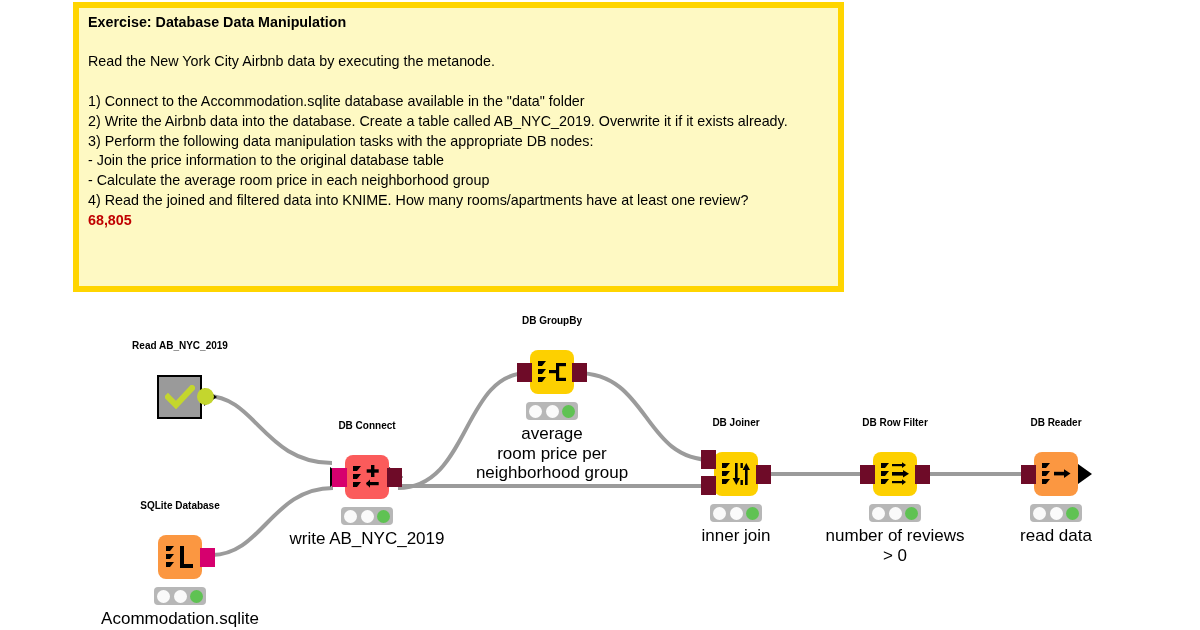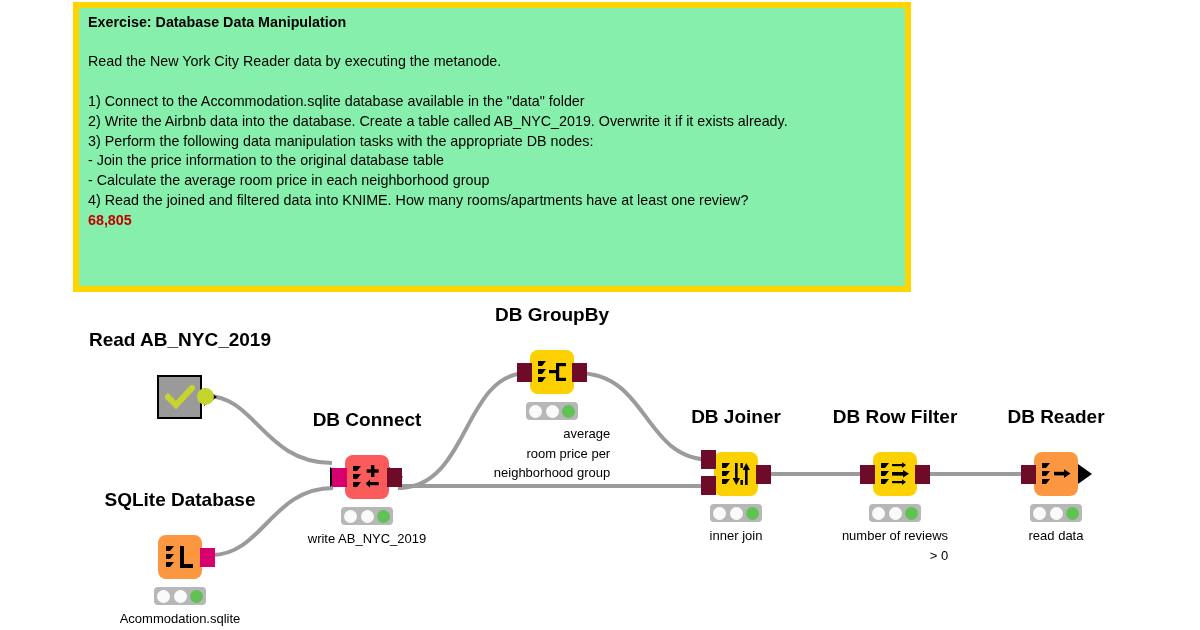--- a/index.html
+++ b/index.html
@@ -10,22 +10,22 @@
     width: 1200px; height: 630px;
     position: relative;
     overflow: hidden;
     font-family: "Liberation Sans", sans-serif;
   }
 
   
   #annotation {
     position: absolute;
     left: 73px; top: 2px;
-    width: 838px; height: 290px;
-    background: #86efac;
+    width: 771px; height: 290px;
+    background: #fef9c3;
     border: 6px solid #FFD500;
     box-sizing: border-box;
   }
   #annotation-inner {
     padding: 5px 8px 0 9px;
     font-size: 14.3px;
     color: #000000;
     line-height: 19.9px;
   }
   .ann-title {
@@ -55,21 +55,21 @@
   
   .node {
     position: absolute;
     width: 0; height: 0;
   }
   .node-title {
     position: absolute;
     left: 50%;
     transform: translateX(-50%);
     bottom: 46px;
-    font-size: 19px;
+    font-size: 10px;
     font-weight: bold;
     color: #000;
     white-space: nowrap;
     text-align: right;
   }
   .node-body {
     position: absolute;
     left: -22px; top: -22px;
     width: 44px; height: 44px;
     border-radius: 8px;
@@ -114,24 +114,24 @@
     background: #FAFAFA;
   }
   .status .lamp.green { background: #5FC253; }
 
   
   .node-sub {
     position: absolute;
     left: 50%;
     transform: translateX(-50%);
     top: 52px;
-    font-size: 13px;
+    font-size: 17px;
     color: #000;
     white-space: pre;
-    text-align: right;
+    text-align: center;
     line-height: 19.6px;
   }
 
   
   .port { position: absolute; }
   
   .port.db {
     width: 15px; height: 19px;
     background: #6E0B28;
   }
@@ -160,21 +160,21 @@
     border-left: 13px solid #000;
     left: 24px; top: -9px;
   }
 </style>
 </head>
 <body>
 
 <div id="annotation">
   <div id="annotation-inner">
     <div class="ann-title">Exercise: Database Data Manipulation</div>
-    <div class="ann-line">Read the New York City Reader data by executing the metanode.</div>
+    <div class="ann-line">Read the New York City Airbnb data by executing the metanode.</div>
     <div class="ann-spacer"></div>
     <div class="ann-line">1) Connect to the Accommodation.sqlite database available in the "data" folder</div>
     <div class="ann-line">2) Write the Airbnb data into the database. Create a table called AB_NYC_2019. Overwrite it if it exists already.</div>
     <div class="ann-line">3) Perform the following data manipulation tasks with the appropriate DB nodes:</div>
     <div class="ann-line">- Join the price information to the original database table</div>
     <div class="ann-line">- Calculate the average room price in each neighborhood group</div>
     <div class="ann-line">4) Read the joined and filtered data into KNIME. How many rooms/apartments have at least one review?</div>
     <div class="ann-answer">68,805</div>
   </div>
 </div>

